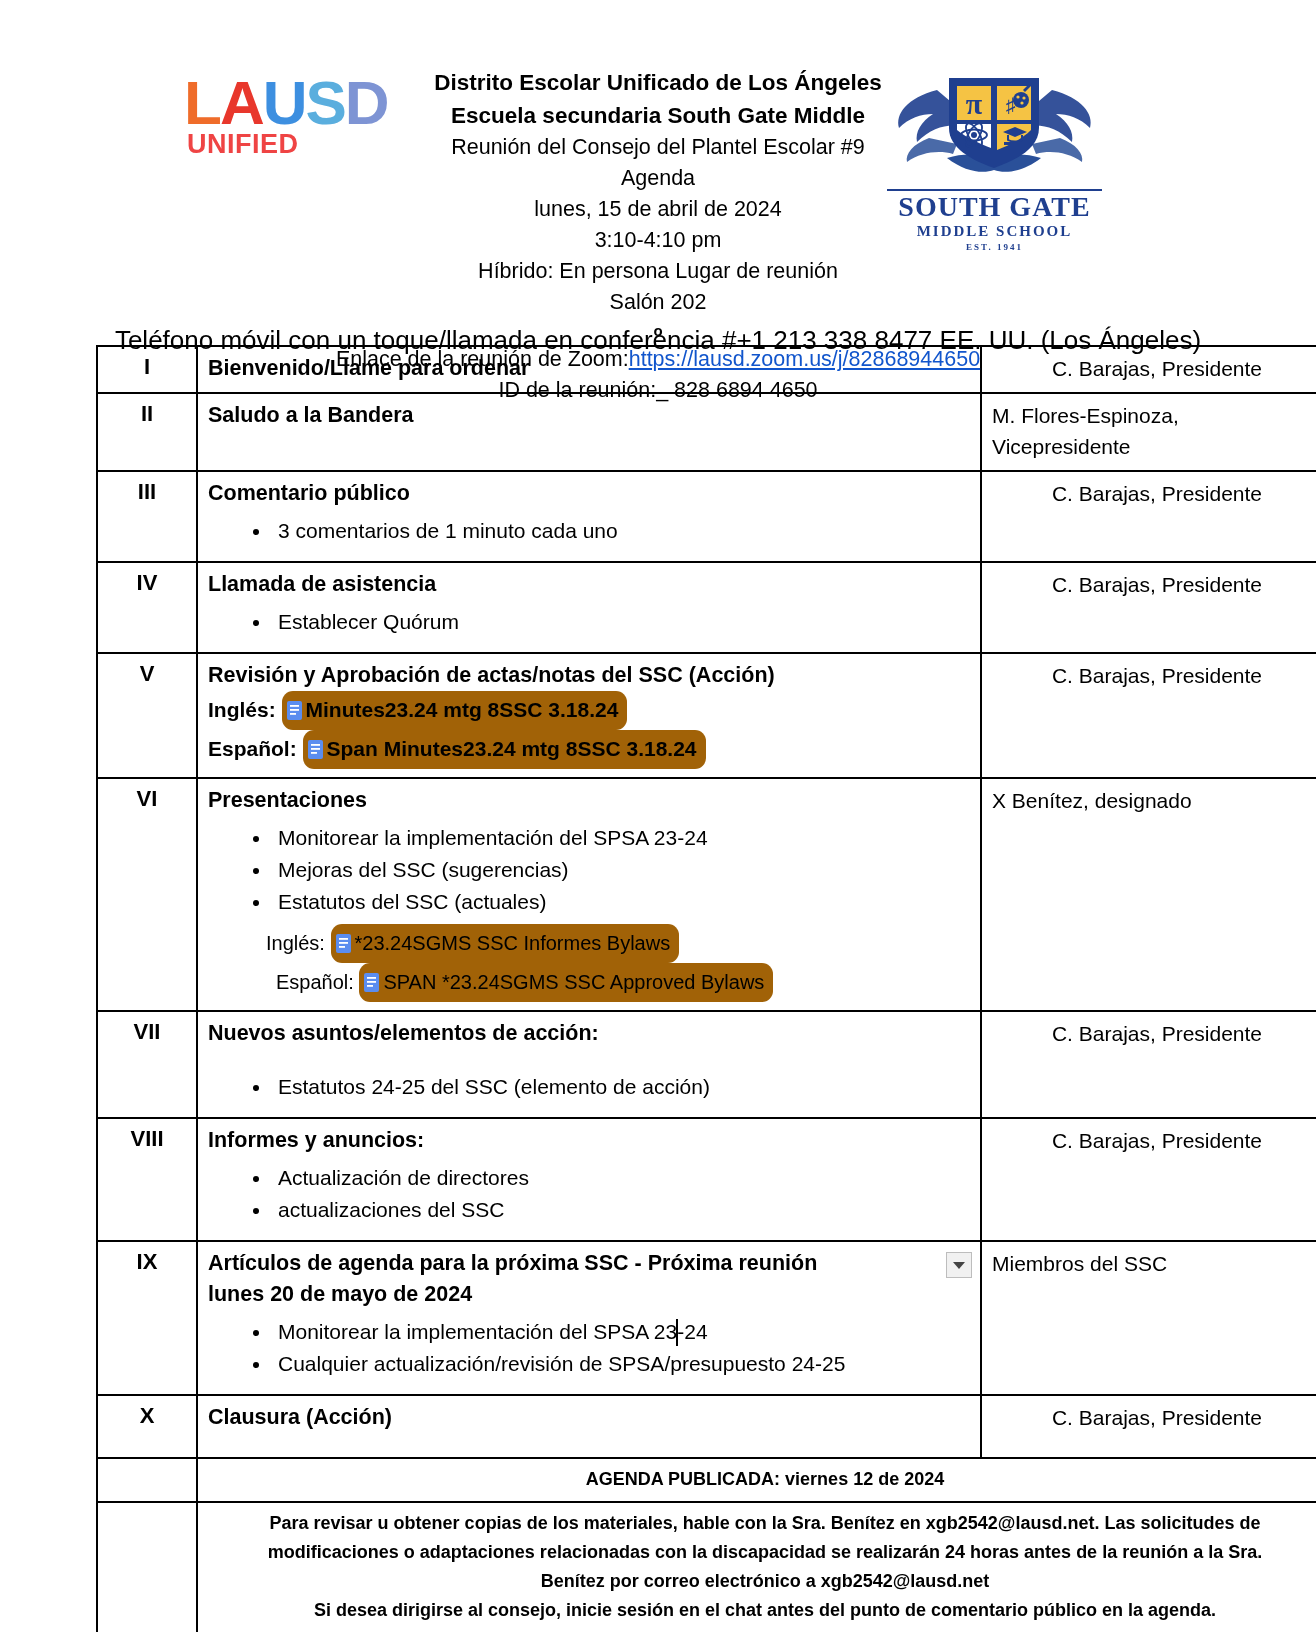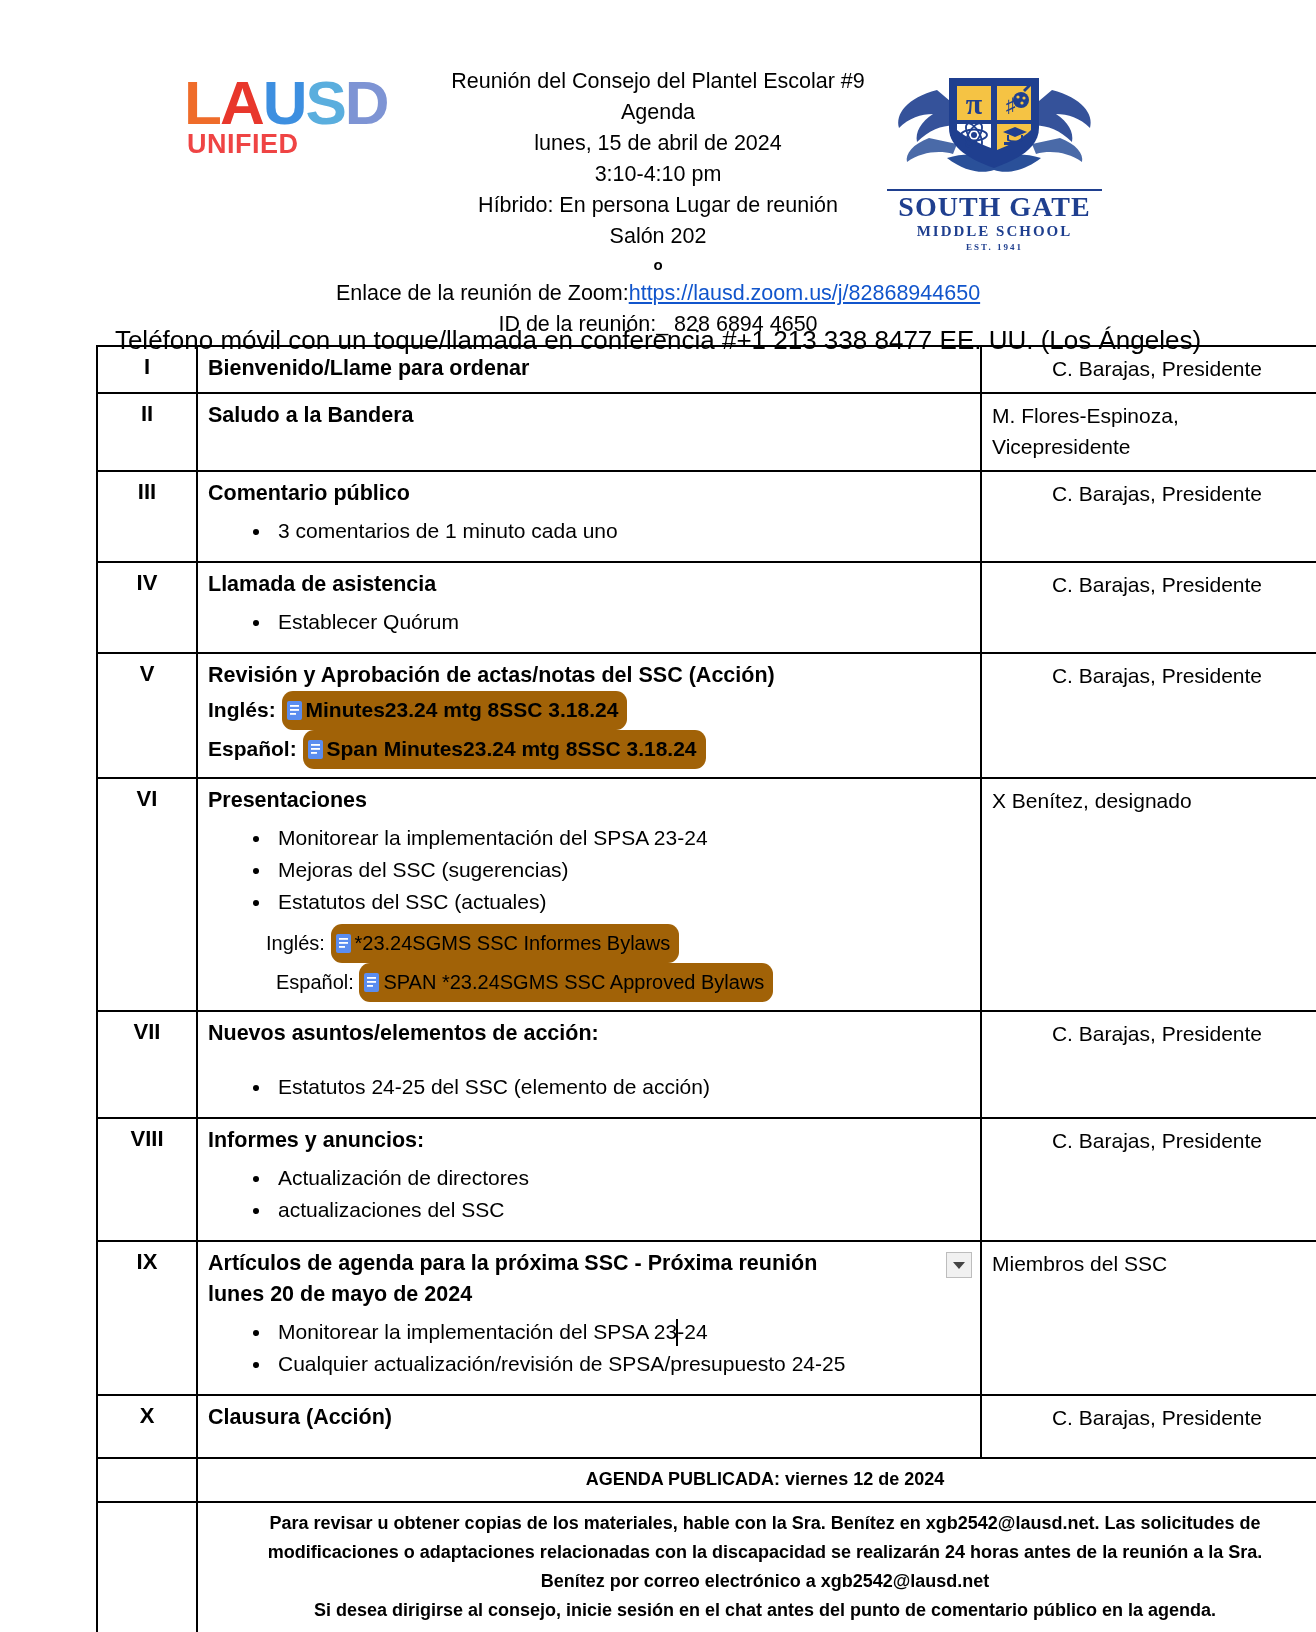--- a/index.html
+++ b/index.html
@@ -307,20 +307,22 @@
           <rect x="127" y="80" width="22" height="3" fill="#1f3f8f"></rect>
         </svg>
       </div>
       <div class="sgms-rule"></div>
       <div class="sgms-name">SOUTH GATE</div>
       <div class="sgms-sub">MIDDLE SCHOOL</div>
       <div class="sgms-est">EST. 1941</div>
     </div>
 
     <div class="header-text">
+      <div class="ln bold">Distrito Escolar Unificado de Los Ángeles</div>
+      <div class="ln bold">Escuela secundaria South Gate Middle</div>
       <div class="ln">Reunión del Consejo del Plantel  Escolar #9</div>
       <div class="ln">Agenda</div>
       <div class="ln">lunes, 15 de abril de 2024</div>
       <div class="ln">3:10-4:10 pm</div>
       <div class="ln">Híbrido: En persona Lugar de reunión</div>
       <div class="ln">Salón 202</div>
       <div class="bullet-mark">o</div>
       <div class="ln">
         <span>Enlace de la reunión de Zoom:</span><a class="zoomlink" href="#">https://lausd.zoom.us/j/82868944650</a>
       </div>

